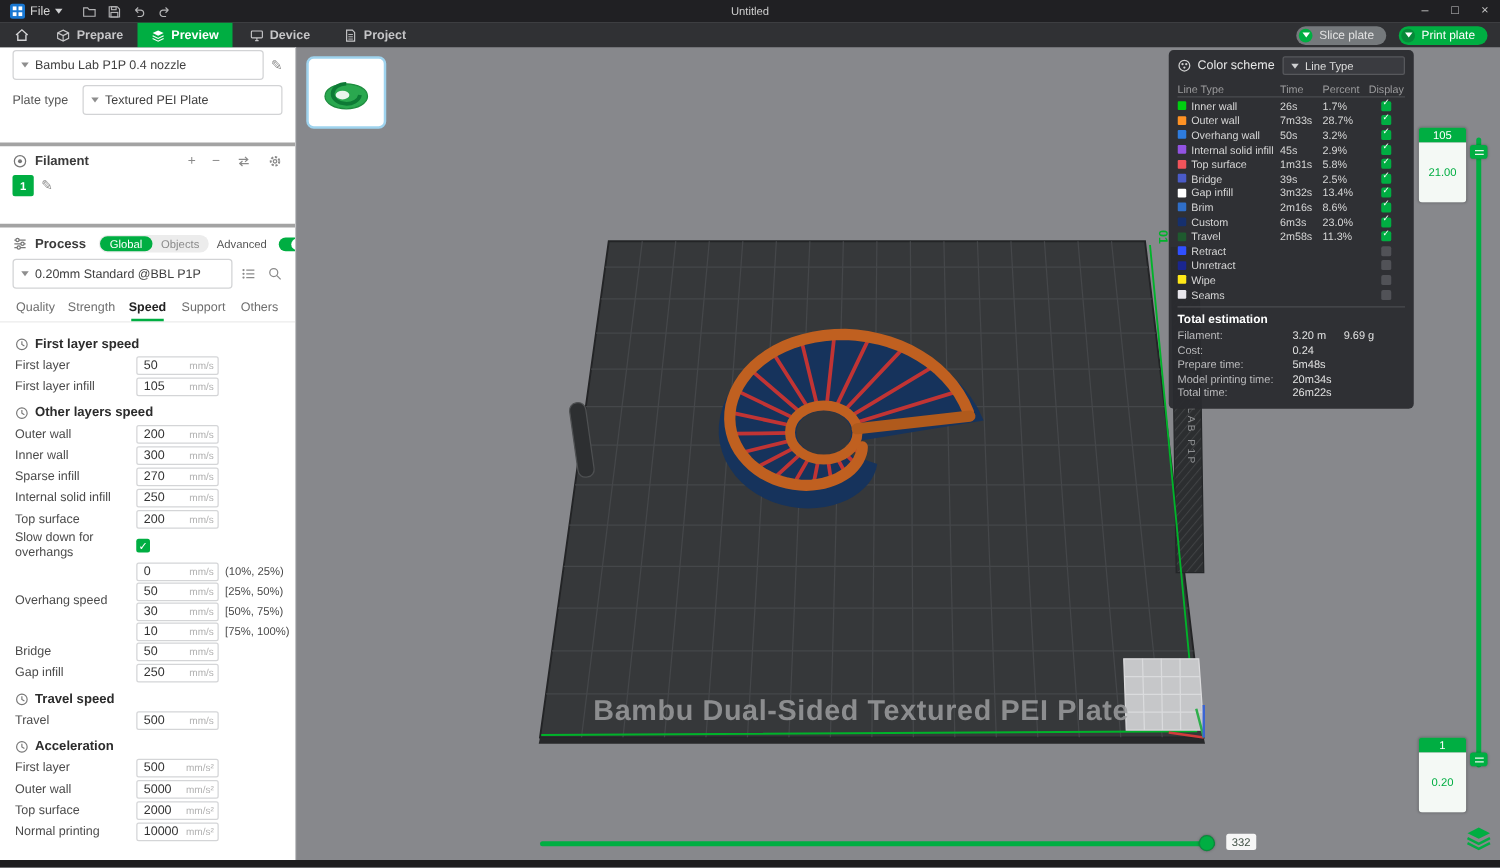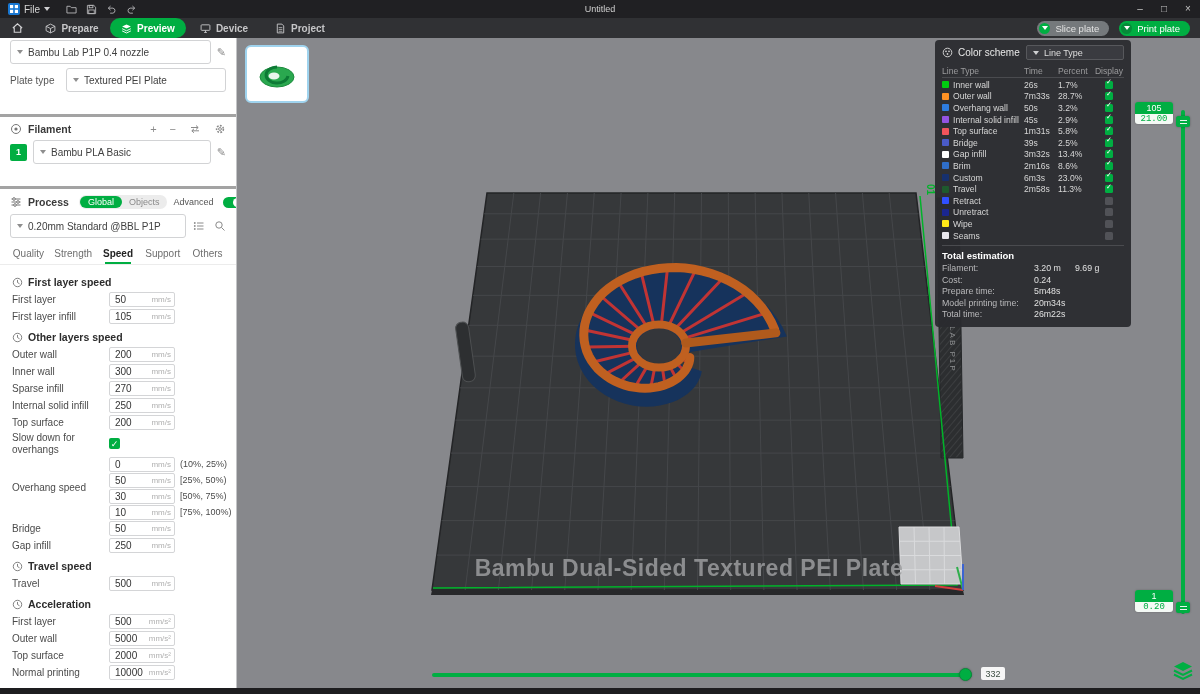--- a/index.html
+++ b/index.html
@@ -18,21 +18,21 @@
   .win-controls span{width:24px;text-align:center;font-size:10px;color:#c4c4c4;line-height:18px;}
 
   .car-down{display:inline-block;width:0;height:0;border-left:3.5px solid transparent;border-right:3.5px solid transparent;border-top:4.5px solid #8e8e8e;}
   .car-down.light{border-top-color:#cfd0d2;}
   .car-down.white{border-top-color:#fff;}
 
   
   .tabbar{height:20px;background:#303134;display:flex;align-items:stretch;color:#c6c6c8;flex:none;}
   .home-tab{width:34px;display:flex;align-items:center;justify-content:center;color:#d2d2d4;}
   .tab{width:76px;display:flex;align-items:center;justify-content:center;gap:5px;font-size:10px;font-weight:bold;}
-  .tab.active{background:#00AE42;color:#fff;border-radius:10px;}
+  .tab.active{background:#00AE42;color:#fff;}
   .ticon{display:flex;align-items:center;}
   .tab-actions{margin-left:auto;display:flex;align-items:center;gap:10px;padding-right:10px;}
   .pill{height:15px;border-radius:8px;display:flex;align-items:center;gap:5px;padding:0 10px 0 2px;font-size:9.5px;}
   .pc{width:11px;height:11px;border-radius:50%;display:flex;align-items:center;justify-content:center;flex:none;}
   .pill.slice{background:#75797c;color:#e3e3e3;}
   .pill.slice .pc{background:#00AE42;}
   .pill.print{background:#00AE42;color:#fff;}
   .pill.print .pc{background:#068a39;}
 
   
@@ -106,21 +106,21 @@
 
   
   .vslider{position:absolute;left:941px;top:72px;width:10px;height:504px;}
   .vtrack{position:absolute;left:3px;top:0;width:4px;height:100%;background:#00AE42;border-radius:2px;}
   .vhandle{position:absolute;left:-2px;width:14px;height:11px;background:#00AE42;border-radius:2.5px;box-shadow:0 0 2px rgba(0,0,0,.35);}
   .vhandle::after{content:'';position:absolute;left:3.5px;right:3.5px;top:3.5px;height:1px;background:#eaf6ee;box-shadow:0 3px 0 #eaf6ee;}
   .vhandle.vtop{top:6px;}
   .vhandle.vbot{top:492px;}
   .vbadge{position:absolute;width:38px;display:flex;flex-direction:column;border-radius:3px;overflow:hidden;text-align:center;font-size:9px;box-shadow:0 0 2px rgba(0,0,0,.25);}
   .vbadge .bn{background:#00AE42;color:#fff;padding:1px 0;}
-  .vbadge .bh{background:#f4f9f5;color:#00AE42;padding:0 0;font-family:Liberation Mono, monospace;}
+  .vbadge .bh{background:#f4f9f5;color:#00AE42;padding:19px 0;}
   .vbadge.topb{left:898px;top:64px;}
   .vbadge.botb{left:898px;top:552px;}
 
   
   .hslider{position:absolute;left:195px;top:630px;width:540px;height:13px;}
   .htrack{position:absolute;left:0;top:5px;width:100%;height:4px;background:#00AE42;border-radius:2px;}
   .hhandle{position:absolute;right:0;top:0;width:13px;height:13px;background:#00AE42;border:1px solid #0b8a3c;border-radius:50%;box-shadow:0 0 2px rgba(0,0,0,.35);}
   .hvalue{position:absolute;left:744px;top:629px;min-width:24px;background:rgba(255,255,255,.92);color:#3f4f44;border-radius:2px;padding:1.5px 4px;font-size:9px;text-align:center;}
   .layers-btn{position:absolute;left:934px;top:621px;width:24px;height:24px;display:flex;align-items:center;justify-content:center;}
 
@@ -271,24 +271,20 @@
           </span>
         <span class="hic">
             <svg width="12" height="12" viewBox="0 0 12 12">
               <circle cx="6" cy="6" r="3.4" fill="none" stroke="currentColor" stroke-width="1.6" stroke-dasharray="1.8 1.3"></circle>
               <circle cx="6" cy="6" r="1.4" fill="none" stroke="currentColor"></circle>
             </svg>
           </span>
       </div>
       <div class="selrow">
         <span class="fslot">1</span>
-        <div class="sel">
-            <i class="car-down"></i>
-            <span class="seltxt">Bambu PLA Basic</span>
-          </div>
         <span class="pen">✎</span>
       </div>
 
       <div class="shead bt">
         <span class="sic">
             <svg width="12" height="12" viewBox="0 0 12 12">
               <path d="M1.5 3 H10.5 M1.5 6 H10.5 M1.5 9 H10.5" stroke="currentColor" fill="none"></path>
               <circle cx="4" cy="3" r="1.3" fill="#fff" stroke="currentColor"></circle>
               <circle cx="8" cy="6" r="1.3" fill="#fff" stroke="currentColor"></circle>
               <circle cx="5" cy="9" r="1.3" fill="#fff" stroke="currentColor"></circle>

